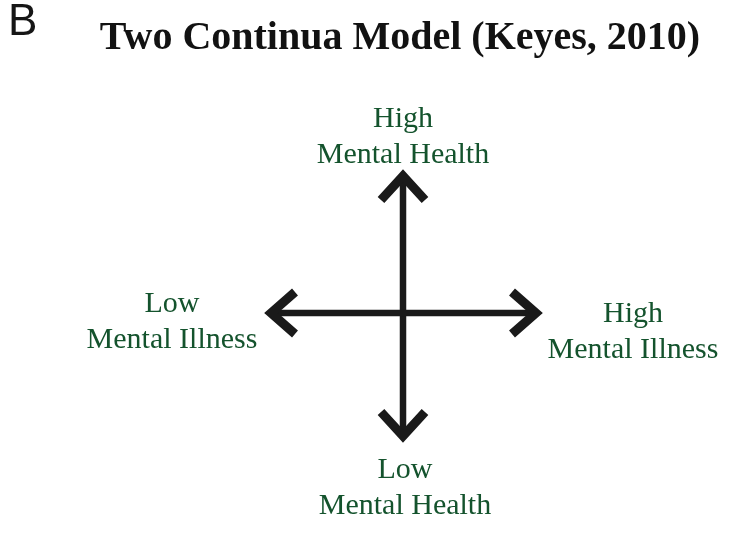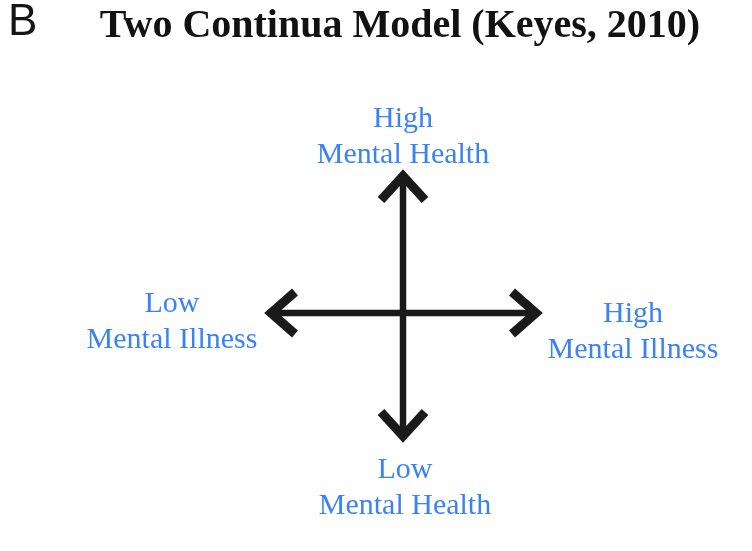--- a/index.html
+++ b/index.html
@@ -24,35 +24,35 @@
     font-weight: 500;
     font-size: 44px;
     line-height: 48px;
     color: #161616;
   }
   .figure-title {
     position: absolute;
     left: 48px;
     right: 0;
     top: 0px;
-    margin: 0;
+    margin: 12px;
     text-align: center;
     font-family: "Liberation Serif", serif;
     font-weight: bold;
     font-size: 40px;
     line-height: 48px;
     color: #121212;
   }
   .axis-label {
     position: absolute;
     width: 320px;
     text-align: center;
     font-size: 30px;
     line-height: 36px;
-    color: #3b82f6;
+    color: #14532d;
     white-space: nowrap;
   }
   .axis-label span { display: block; }
   .label-top    { left: 243px; top:  99px; }
   .label-left   { left:  12px; top: 284px; }
   .label-right  { left: 473px; top: 294px; }
   .label-bottom { left: 245px; top: 450px; }
   .axes-svg {
     position: absolute;
     left: 0;

